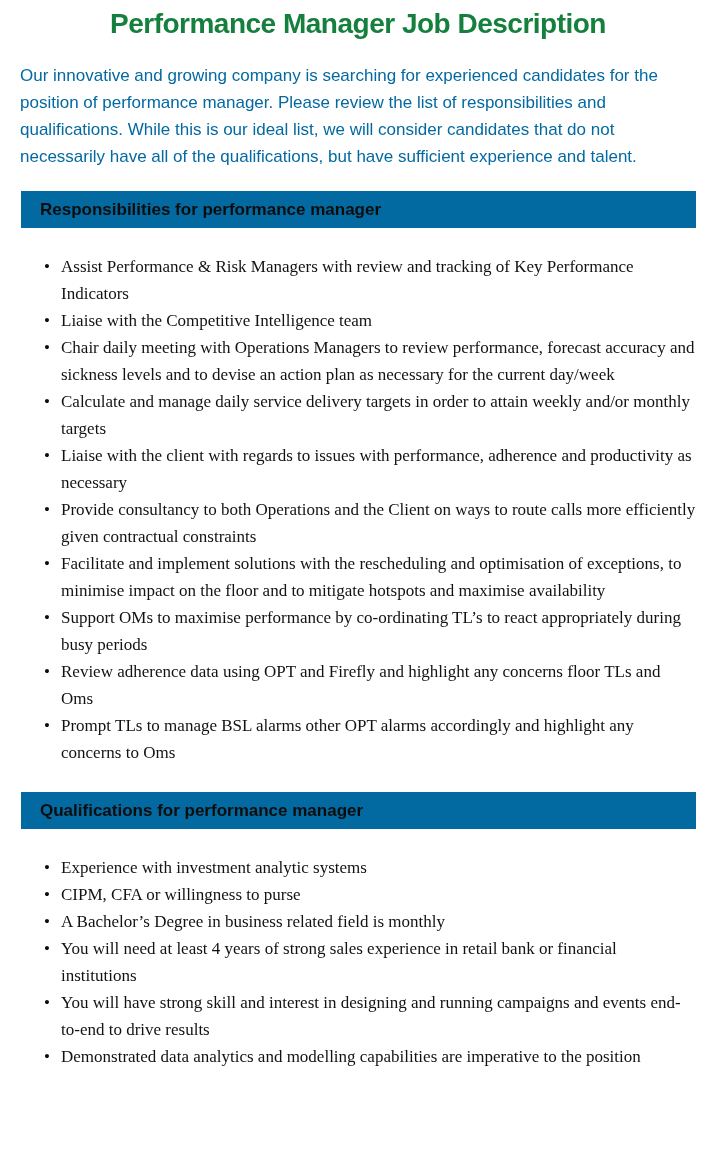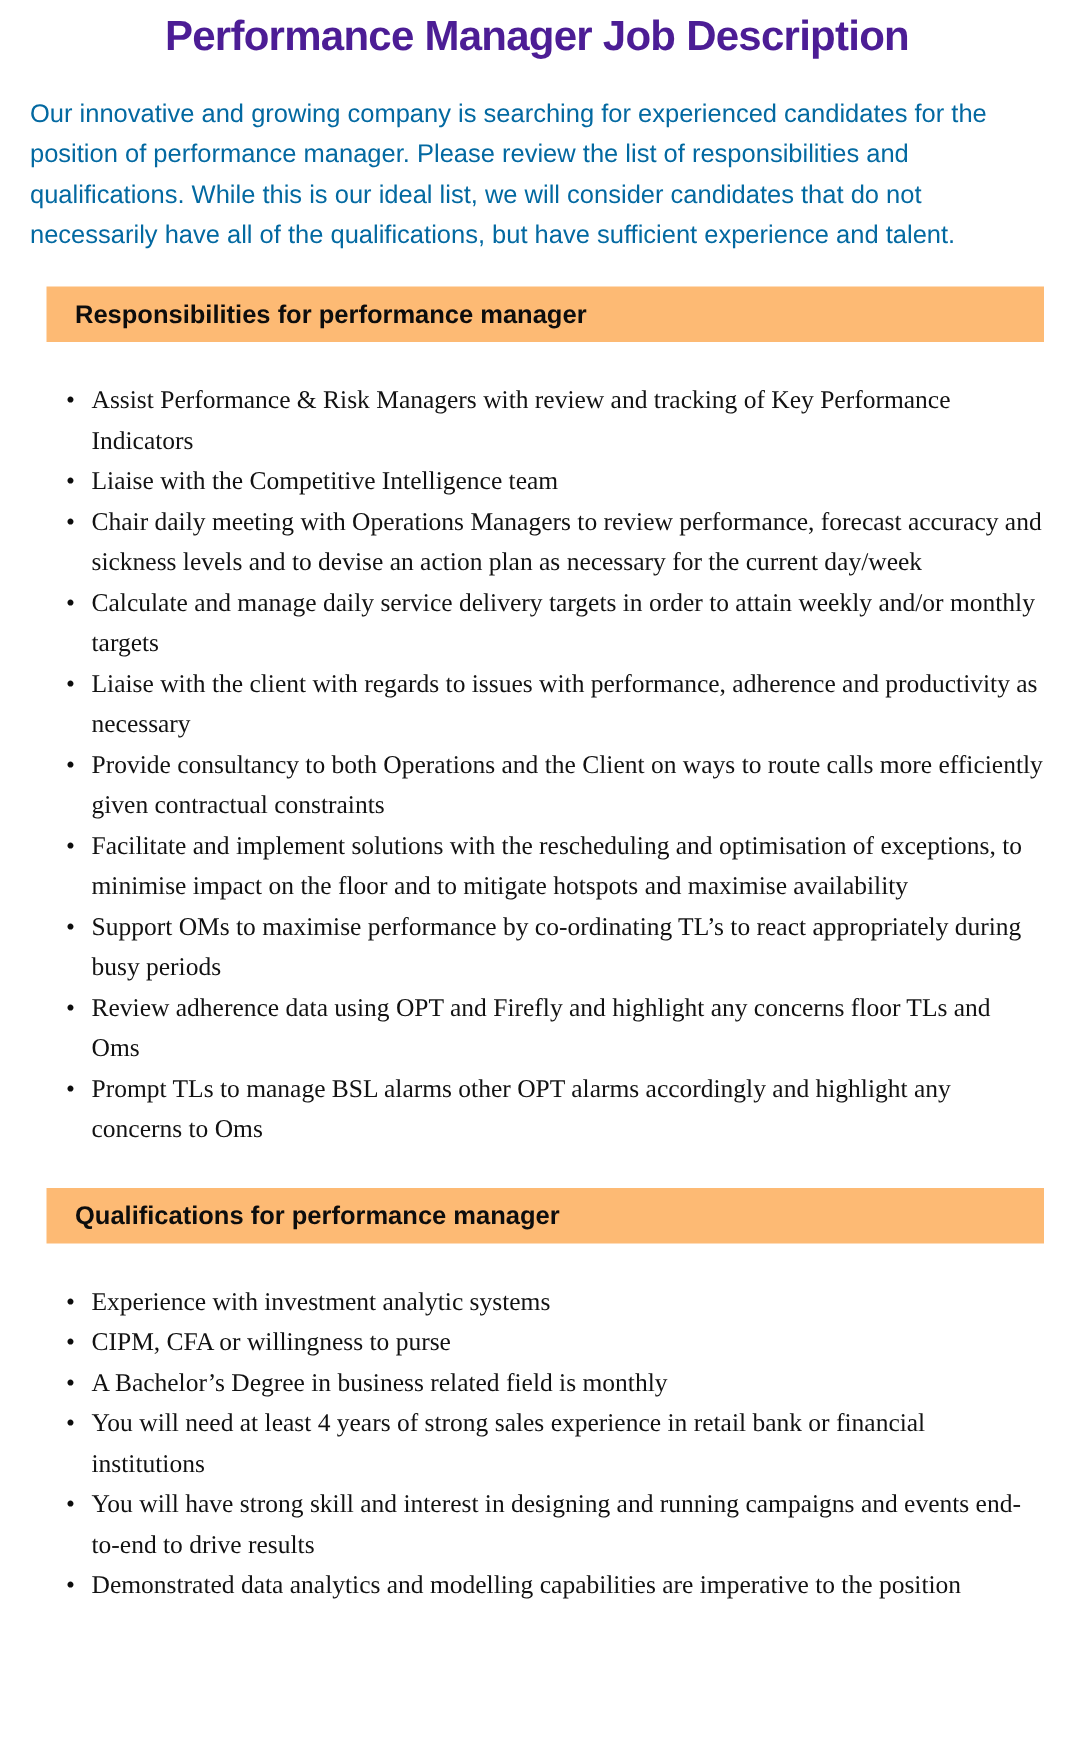--- a/index.html
+++ b/index.html
@@ -17,40 +17,40 @@
     padding: 6px 24px 30px 20px;
   }
 
   .page-title {
     text-align: center;
     font-size: 28px;
     font-weight: 800;
     letter-spacing: -0.5px;
     margin-top: 2px;
     margin-bottom: 22px;
-    color: #4c1d95;
+    color: #15803d;
   }
 
   .intro {
     font-size: 17px;
     line-height: 27px;
     margin-bottom: 21px;
     color: #0369a1;
   }
 
   .section-header {
-    background: #fdba74;
+    background: #0369a1;
     height: 37px;
     display: flex;
     align-items: center;
     padding-left: 19px;
     font-size: 17px;
     font-weight: 700;
     color: #0d0d0d;
-    margin-left: 11px;
+    margin-left: 1px;
   }
 
   .bullet-list {
     list-style: none;
     margin: 25px 0 26px 0;
     padding-left: 24px;
     font-family: Liberation Serif, serif;
   }
 
   .bullet-list li {

